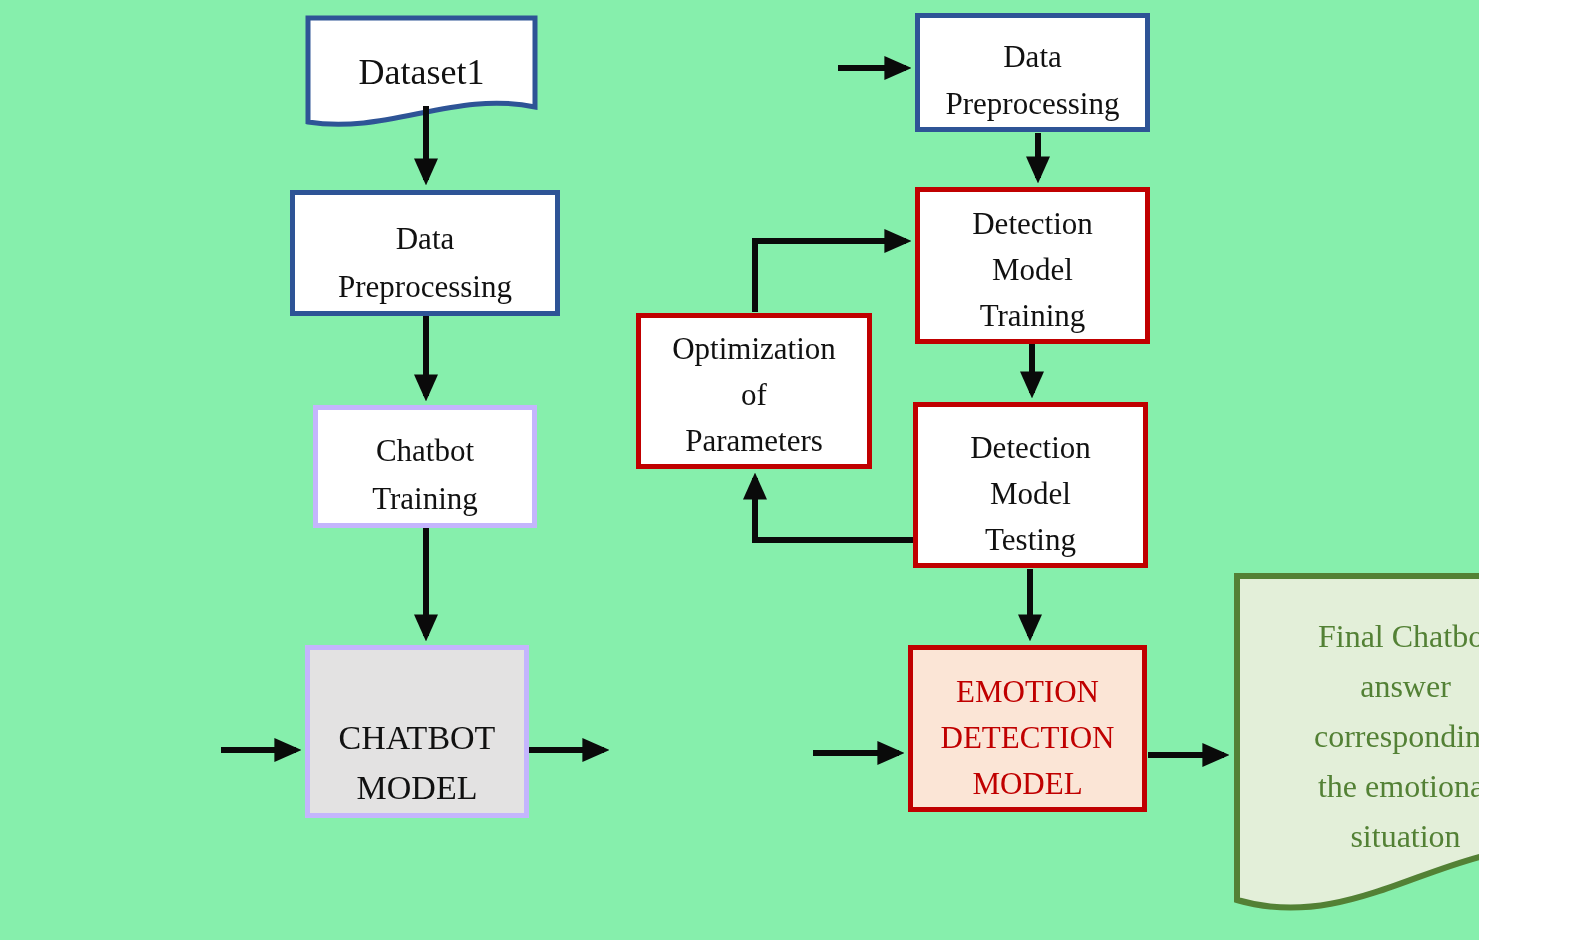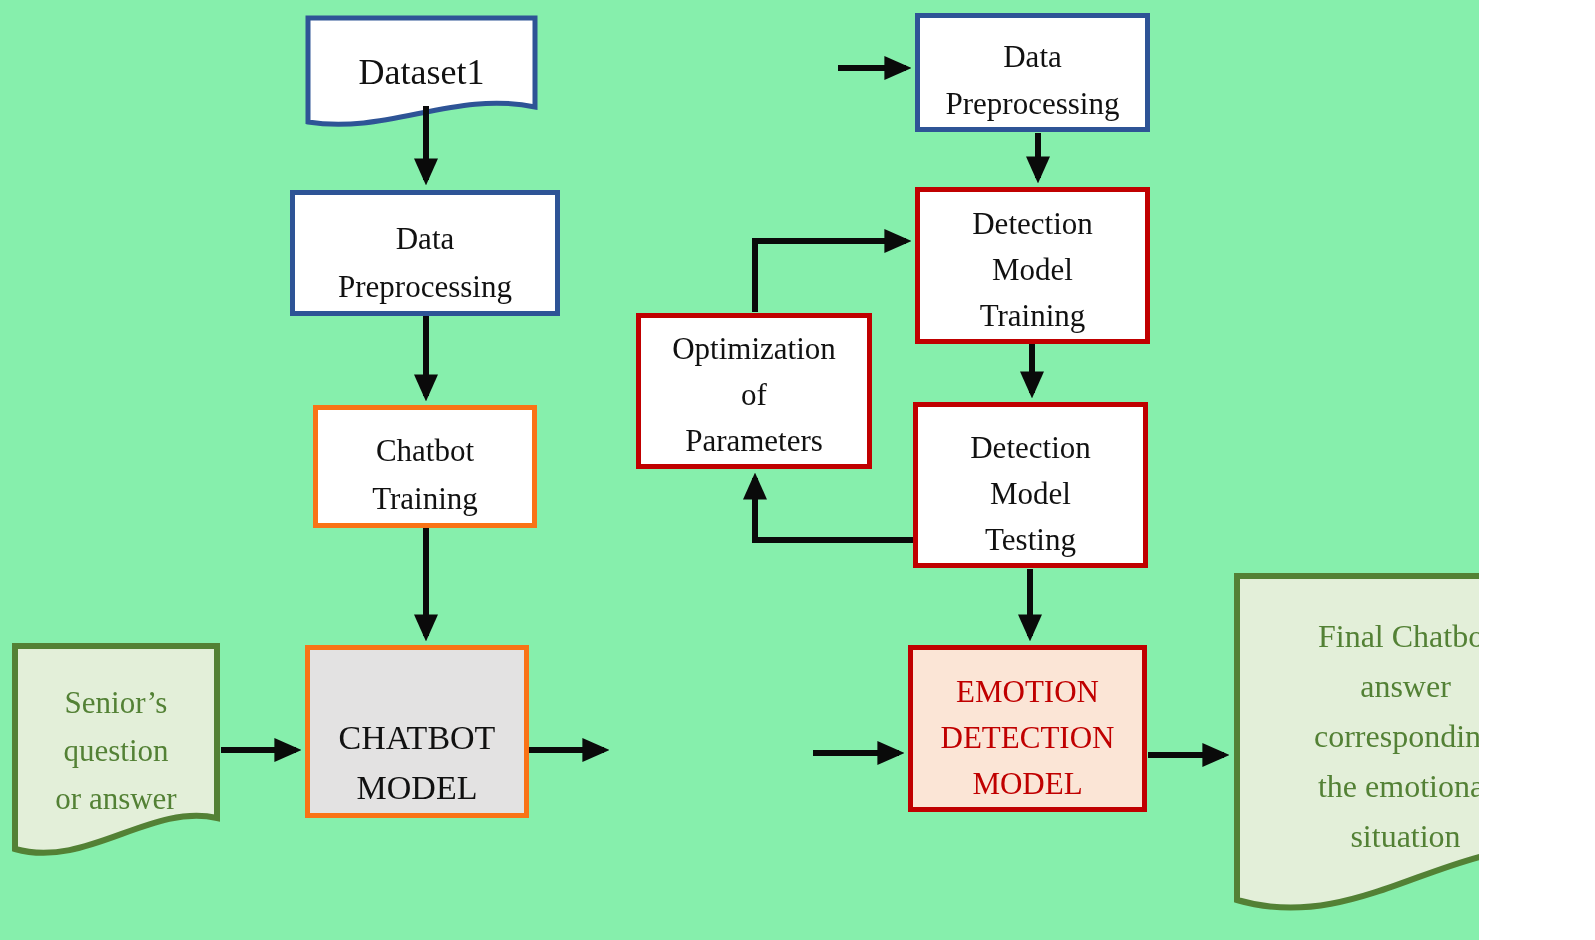--- a/index.html
+++ b/index.html
@@ -9,21 +9,21 @@
   }
   .arrows{position:absolute;left:0;top:0;z-index:3;pointer-events:none;}
   .arrows path{stroke:#0a0a0a;stroke-width:6;fill:none;}
   .node{
     position:absolute;z-index:2;display:flex;align-items:flex-end;justify-content:center;
     text-align:center;box-sizing:border-box;background:#ffffff;
   }
   .lbl{white-space:pre-line;color:#111111;}
   .rect-blue{border:5px solid var(--blue);}
   .rect-red{border:5px solid var(--red);}
-  .rect-black{border:5px solid #f97316;}
+  .rect-black{border:5px solid #c4b5fd;}
   .fill-gray{background:var(--gray);}
   .fill-peach{background:var(--peach);}
   .doc{position:absolute;z-index:2;}
   .doc svg{position:absolute;left:0;top:0;overflow:visible;display:block;}
   .doc .lbl{
     position:absolute;left:0;top:0;width:100%;height:100%;
     display:flex;align-items:center;justify-content:center;text-align:center;
   }
   .doc-blue{fill:#ffffff;stroke:var(--blue);stroke-width:5;}
   .doc-blue-filled{fill:var(--lightblue);stroke:var(--blue);stroke-width:5;}
@@ -73,28 +73,20 @@
   <div class="node rect-black" style="left:313px;top:405px;width:224px;height:123px;font-size:31px;line-height:48px">
     <span class="lbl">Chatbot
 Training</span>
   </div>
 
   <div class="node rect-black fill-gray" style="left:305px;top:645px;width:224px;height:173px;font-size:34px;line-height:50px">
     <span class="lbl">CHATBOT
 MODEL</span>
   </div>
 
-  <div class="doc" style="left:12px;top:643px;width:208px;height:215px">
-    <svg width="208" height="215" viewBox="0 0 208 215">
-      <path class="doc-green" d="M3,3 H205 V175 C138,160 75,226 3,206 Z"></path>
-    </svg>
-    <span class="lbl txt-green" style="font-size:31px;line-height:48px;padding-bottom:26px">Senior’s
-question
-or answer</span>
-  </div>
 
 
 
   <div class="node rect-blue" style="left:915px;top:13px;width:235px;height:119px;font-size:31px;line-height:47px">
     <span class="lbl">Data
 Preprocessing</span>
   </div>
 
   <div class="node rect-red" style="left:915px;top:187px;width:235px;height:157px;font-size:31px;line-height:46px">
     <span class="lbl">Detection

